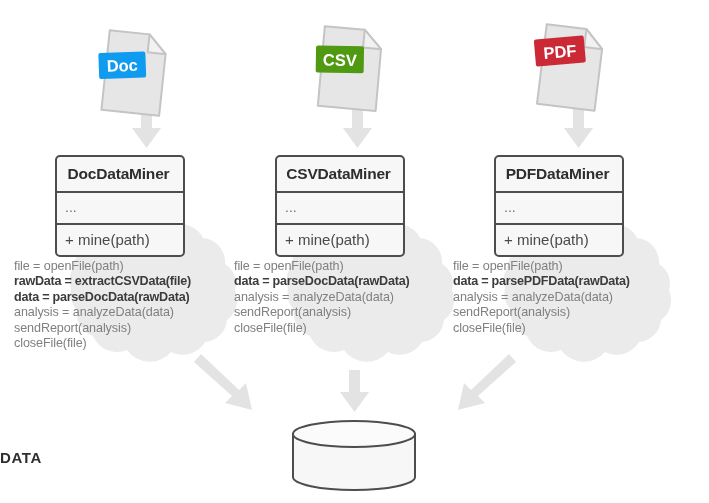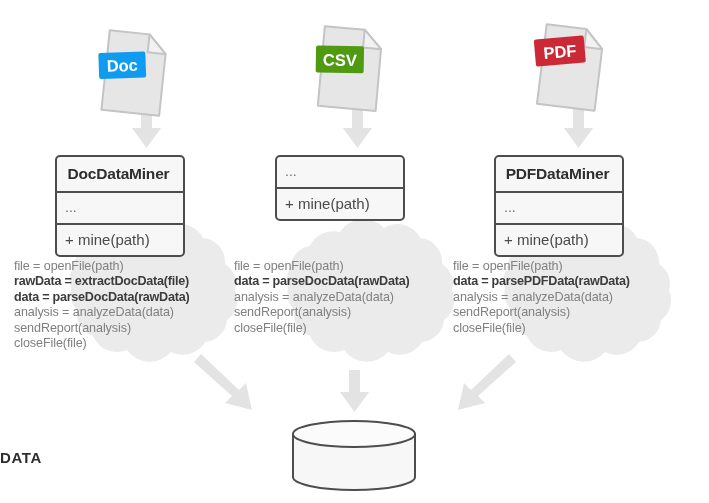--- a/index.html
+++ b/index.html
@@ -263,30 +263,31 @@
   </svg>
 
   <div class="column col-0">
     <div class="class-box">
       <div class="class-name">DocDataMiner</div>
       <div class="class-attrs">...</div>
       <div class="class-ops">+ mine(path)</div>
     </div>
     <div class="code-block">
       <div class="code-line">file = openFile(path)</div>
-      <div class="code-line bold">rawData = extractDocData(file)</div>
+      <div class="code-line bold">rawData = extractCSVData(file)</div>
       <div class="code-line bold">data = parseDocData(rawData)</div>
       <div class="code-line">analysis = analyzeData(data)</div>
       <div class="code-line">sendReport(analysis)</div>
       <div class="code-line">closeFile(file)</div>
     </div>
   </div>
 
   <div class="column col-1">
     <div class="class-box">
+      <div class="class-name">CSVDataMiner</div>
       <div class="class-attrs">...</div>
       <div class="class-ops">+ mine(path)</div>
     </div>
     <div class="code-block">
       <div class="code-line">file = openFile(path)</div>
       <div class="code-line bold">data = parseDocData(rawData)</div>
       <div class="code-line">analysis = analyzeData(data)</div>
       <div class="code-line">sendReport(analysis)</div>
       <div class="code-line">closeFile(file)</div>
     </div>

